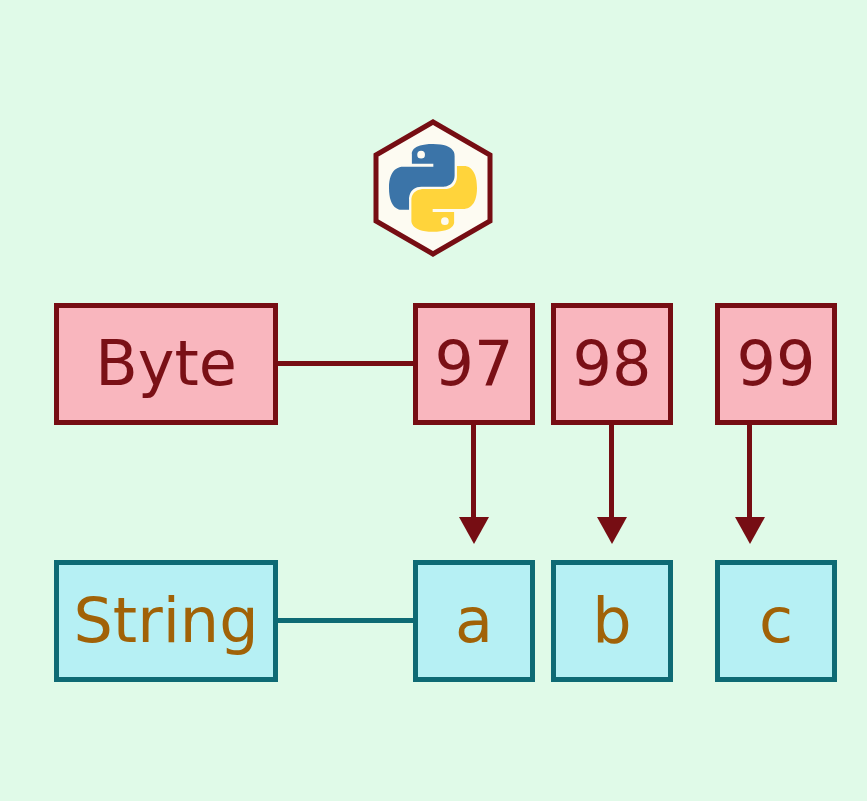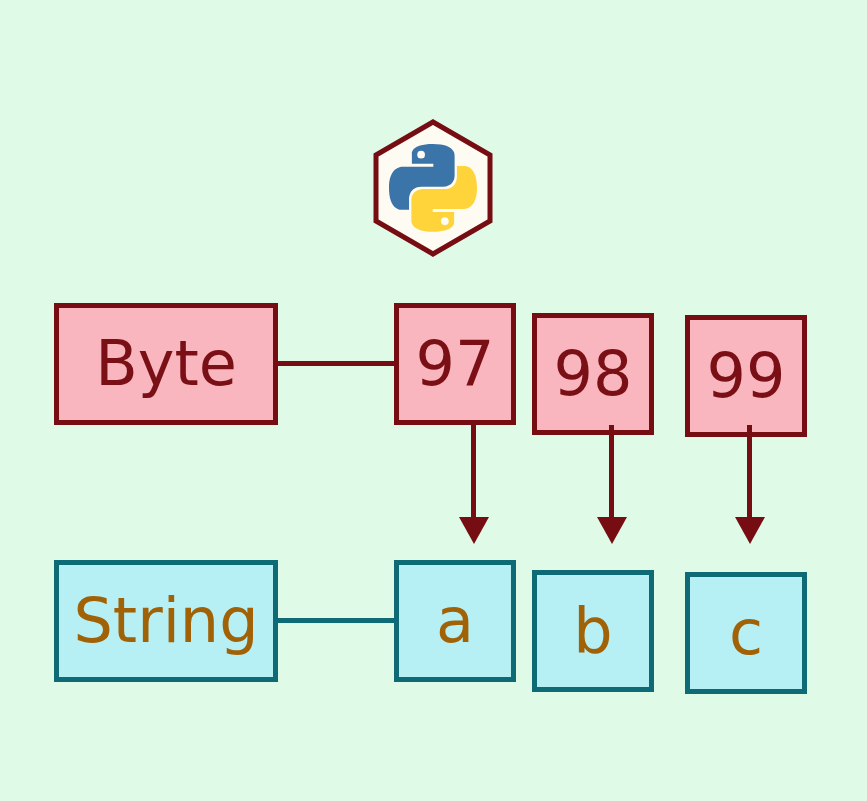--- a/index.html
+++ b/index.html
@@ -32,23 +32,23 @@
   }
   .string-style {
     background: #b6f0f4;
     border: 5px solid #0e6a74;
     color: #a16207;
   }
   .label-box { width: 224px; left: 54px; }
   .cell-box  { width: 122px; }
   .row-top-byte   { top: 303px; }
   .row-top-string { top: 560px; }
-  .cell-1 { left: 394px; }
-  .cell-2 { left: 532px; margin-top: 10px; }
-  .cell-3 { left: 685px; margin-top: 12px; }
+  .cell-1 { left: 413px; }
+  .cell-2 { left: 551px; }
+  .cell-3 { left: 715px; }
   .connector {
     position: absolute;
     left: 278px;
     width: 135px;
     height: 5px;
   }
   .connector.maroon { top: 361px; background: #760d13; }
   .connector.teal   { top: 618px; background: #0e6a74; }
   .arrow-line {
     position: absolute;

